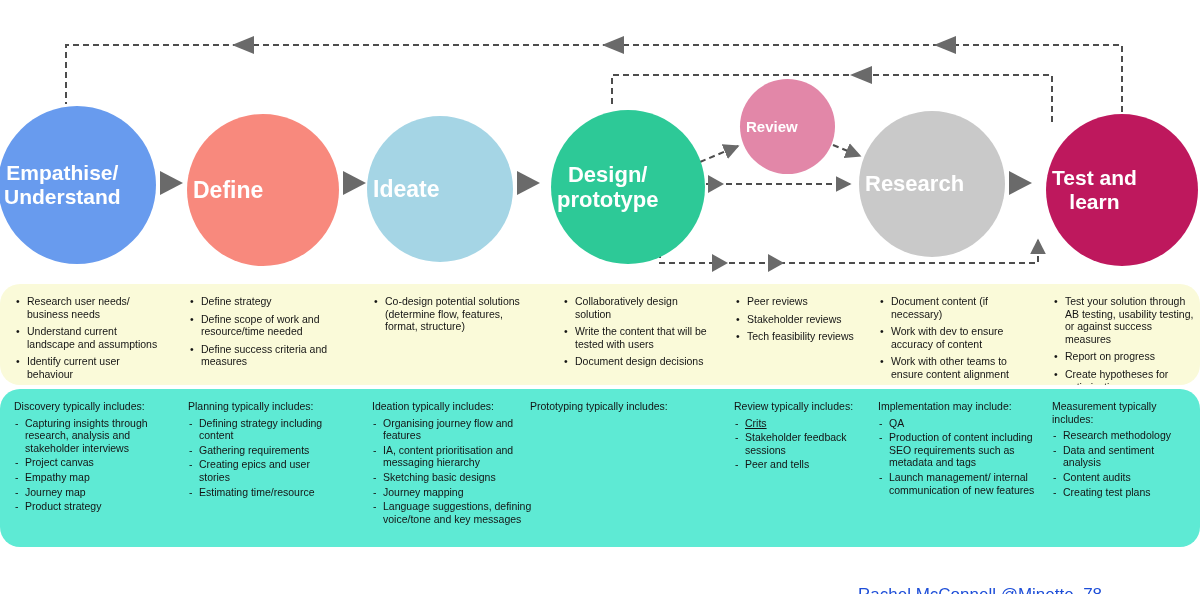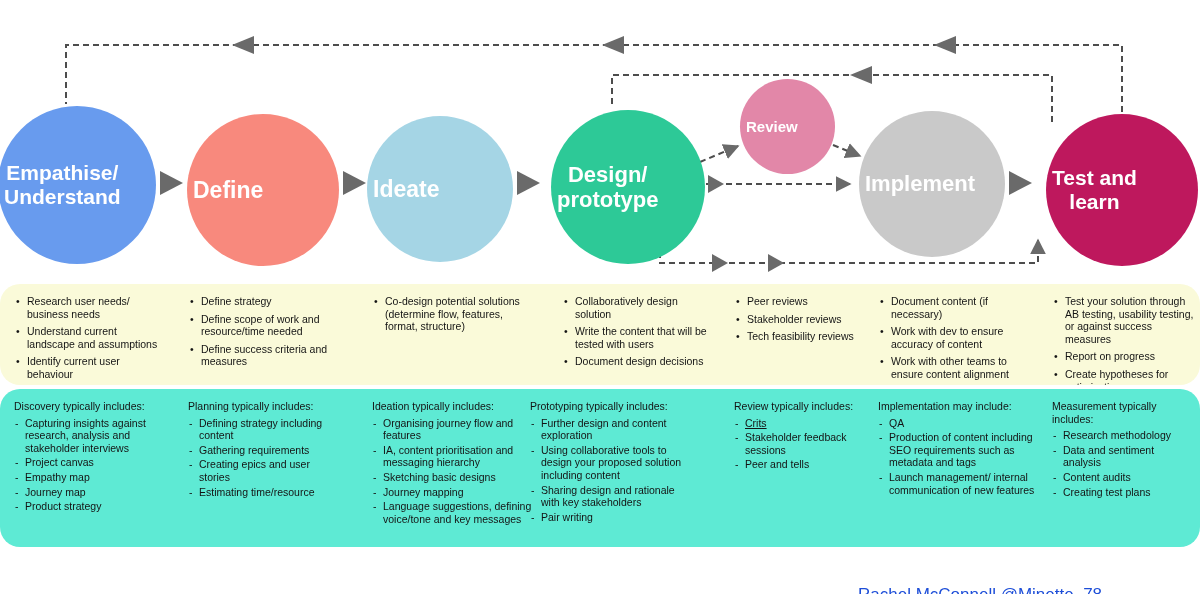--- a/index.html
+++ b/index.html
@@ -109,21 +109,21 @@
     <span class="stage-label">Ideate</span>
   </div>
   <div class="stage st-design" style="background: rgb(45, 201, 151);">
     <span class="stage-label">Design/
 prototype</span>
   </div>
   <div class="stage st-review" style="background: rgb(226, 135, 168);">
     <span class="stage-label">Review</span>
   </div>
   <div class="stage st-implement" style="background: rgb(201, 201, 201);">
-    <span class="stage-label">Implement</span>
+    <span class="stage-label">Research</span>
   </div>
   <div class="stage st-test" style="background: #be185d;">
     <span class="stage-label">Test and
 learn</span>
   </div>
 
   <div class="band band1">
     <div class="col" style="left:14px;width:152px">
 
     <div class="act">Research user needs/ business needs</div>
@@ -164,21 +164,21 @@
         <div class="act">Report on progress</div>
         <div class="act">Create hypotheses for optimisation</div>
       </div>
   </div>
 
   <div class="band band2">
     <div class="col" style="left:14px;width:160px">
       <div class="inc-header">Discovery typically includes:</div>
       <div>
 
-      <div class="inc-item">Capturing insights against research, analysis and stakeholder interviews</div>
+      <div class="inc-item">Capturing insights through research, analysis and stakeholder interviews</div>
           <div class="inc-item">Project canvas</div>
           <div class="inc-item">Empathy map</div>
           <div class="inc-item">Journey map</div>
           <div class="inc-item">Product strategy</div>
         </div>
     </div>
     <div class="col" style="left:188px;width:152px">
       <div class="inc-header">Planning typically includes:</div>
       <div>
 
@@ -194,27 +194,20 @@
 
       <div class="inc-item">Organising journey flow and features</div>
           <div class="inc-item">IA, content prioritisation and messaging hierarchy</div>
           <div class="inc-item">Sketching basic designs</div>
           <div class="inc-item">Journey mapping</div>
           <div class="inc-item">Language suggestions, defining voice/tone and key messages</div>
         </div>
     </div>
     <div class="col" style="left:530px;width:164px">
       <div class="inc-header">Prototyping typically includes:</div>
-      <div>
-
-      <div class="inc-item">Further design and content exploration</div>
-          <div class="inc-item">Using collaborative tools to design your proposed solution including content</div>
-          <div class="inc-item">Sharing design and rationale with key stakeholders</div>
-          <div class="inc-item">Pair writing</div>
-        </div>
     </div>
     <div class="col" style="left:734px;width:134px">
       <div class="inc-header">Review typically includes:</div>
       <div>
 
       <div class="inc-item underline">Crits</div>
           <div class="inc-item">Stakeholder feedback sessions</div>
           <div class="inc-item">Peer and tells</div>
         </div>
     </div>

